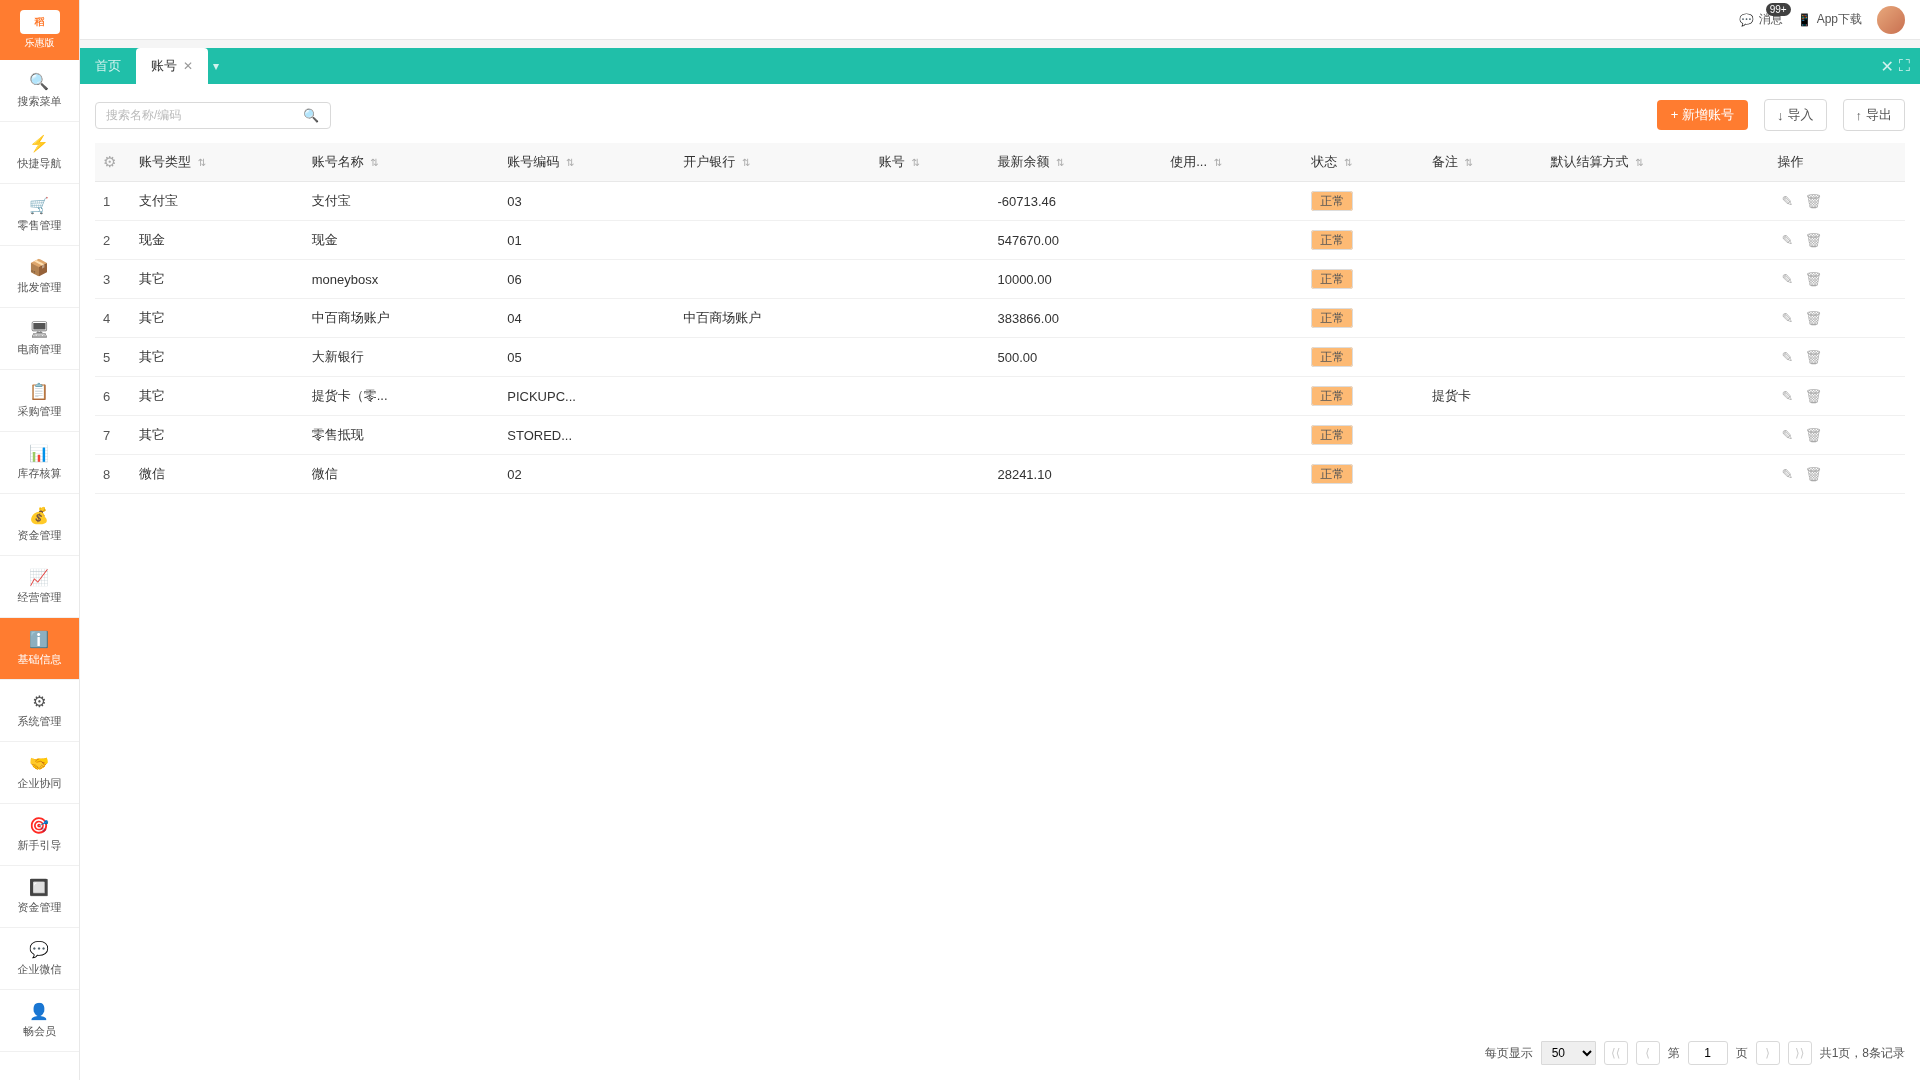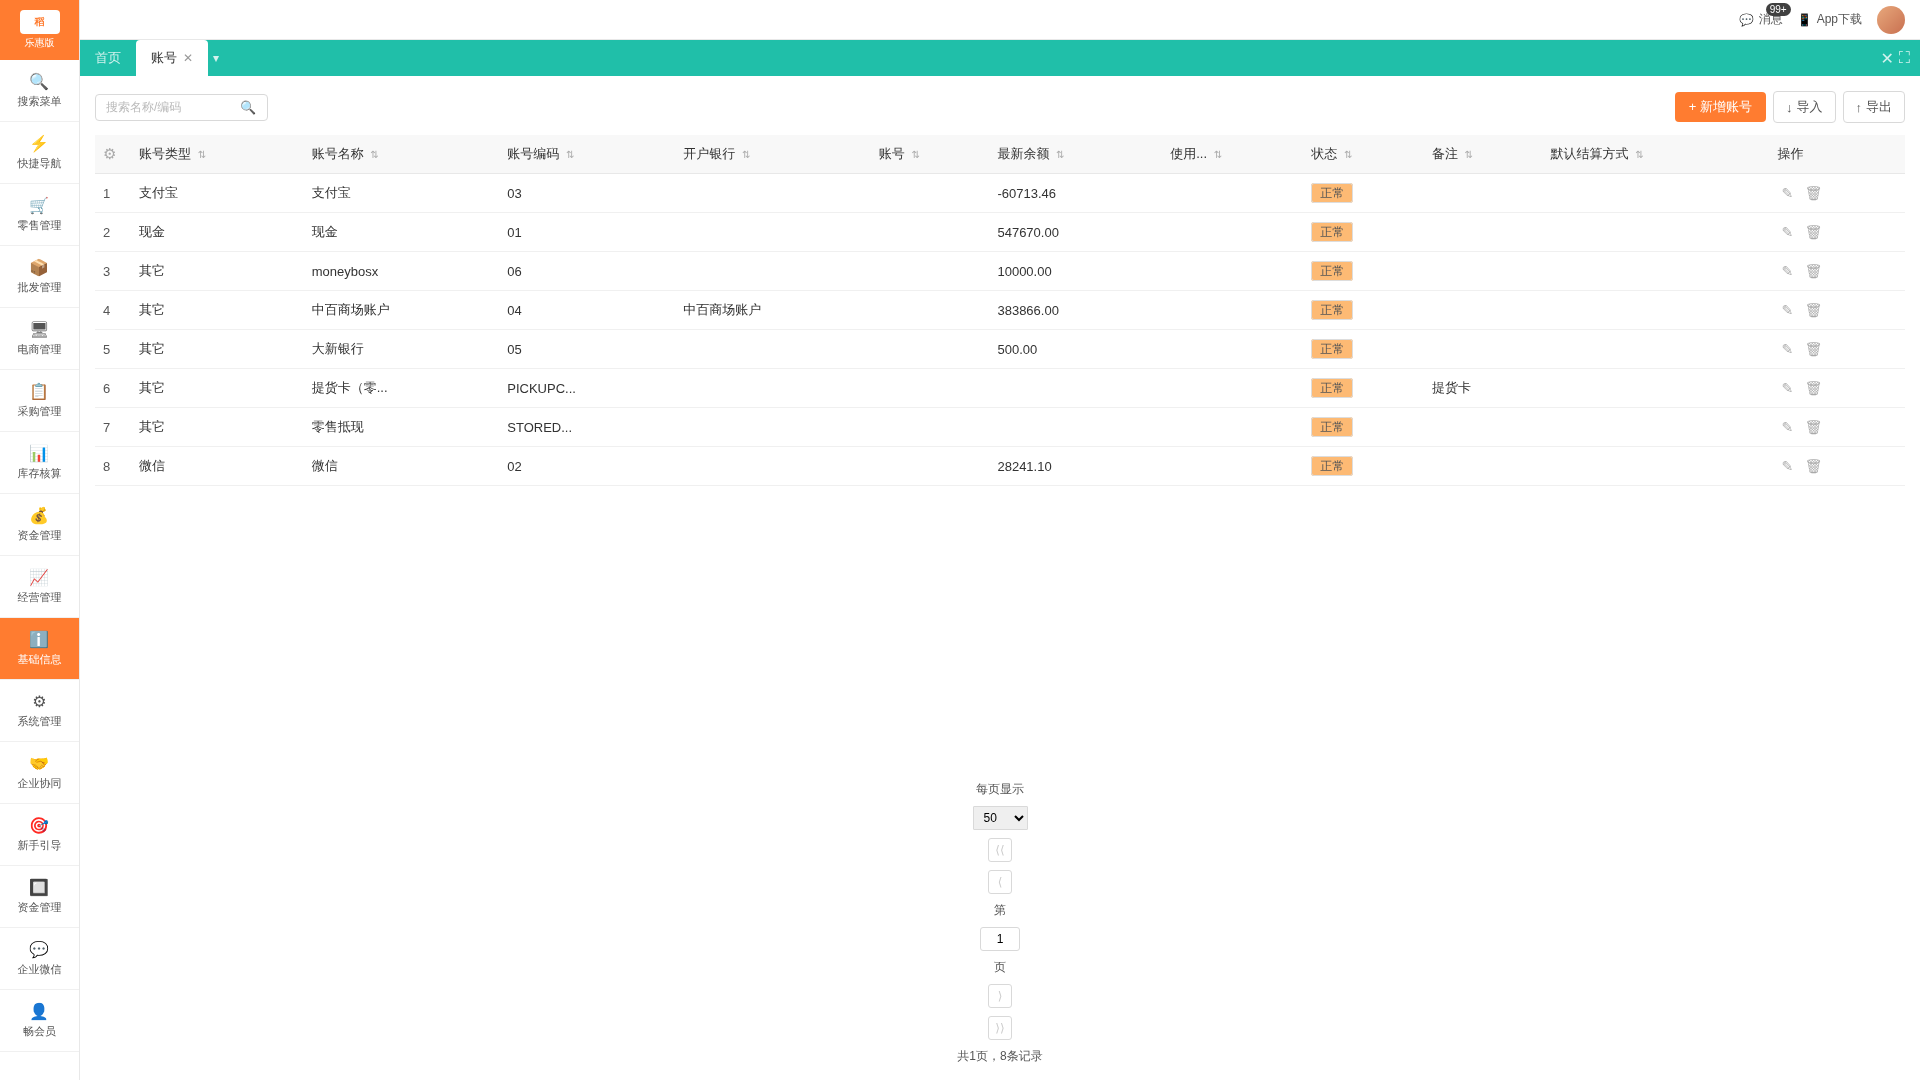--- a/index.html
+++ b/index.html
@@ -20,57 +20,57 @@
     .main { flex: 1; display: flex; flex-direction: column; overflow: hidden; }
 
     
     .topbar { height: 40px; background: #fff; display: flex; align-items: center; justify-content: flex-end; padding: 0 15px; border-bottom: 1px solid #e8e8e8; flex-shrink: 0; gap: 15px; }
     .topbar-item { display: flex; align-items: center; gap: 4px; cursor: pointer; color: #555; font-size: 12px; position: relative; }
     .badge { background: #404040; color: #fff; border-radius: 10px; padding: 1px 4px; font-size: 10px; position: absolute; top: -8px; right: -8px; }
     .avatar { width: 28px; height: 28px; border-radius: 50%; background: #ccc; overflow: hidden; }
     .avatar-img { width: 100%; height: 100%; background: linear-gradient(135deg, #e8a87c, #c87050); }
 
     
-    .tabbar { height: 36px; background: #20bfa9; display: flex; align-items: center; padding: 0 0; flex-shrink: 0; }
+    .tabbar { height: 36px; background: #20bfa9; display: flex; align-items: center; padding: 0 0; flex-shrink: 0; margin-top: 8px; }
     .tab { padding: 0 15px; height: 100%; display: flex; align-items: center; cursor: pointer; color: rgba(255,255,255,0.8); font-size: 13px; gap: 6px; }
     .tab.active { background: #fff; color: #333; border-radius: 4px 4px 0 0; }
     .tab-close { font-size: 12px; color: #999; cursor: pointer; }
     .tab-expand { margin-left: 5px; color: rgba(255,255,255,0.8); cursor: pointer; font-size: 12px; }
     .tabbar-right { margin-left: auto; display: flex; align-items: center; gap: 5px; padding-right: 10px; }
     .tabbar-btn { background: none; border: none; color: rgba(255,255,255,0.8); cursor: pointer; font-size: 16px; }
 
     
     .content { flex: 1; background: #fff; overflow: hidden; display: flex; flex-direction: column; padding: 15px; }
 
     
     .toolbar { display: flex; align-items: center; justify-content: space-between; margin-bottom: 12px; }
-    .search-box { display: flex; align-items: center; border: 1px solid #d9d9d9; border-radius: 4px; padding: 5px 10px; width: 173px; }
+    .search-box { display: flex; align-items: center; border: 1px solid #d9d9d9; border-radius: 4px; padding: 5px 10px; width: 236px; }
     .search-box input { border: none; outline: none; font-size: 12px; width: 100%; color: #333; }
     .search-box input::placeholder { color: #bbb; }
     .search-icon { color: #bbb; font-size: 13px; }
-    .toolbar-actions { display: flex; gap: 7px; align-items: center; }
+    .toolbar-actions { display: flex; gap: 16px; align-items: center; }
     .btn-primary { background: #ff7c30; color: #fff; border: none; border-radius: 4px; padding: 6px 14px; cursor: pointer; font-size: 13px; display: flex; align-items: center; gap: 4px; }
     .btn-default { background: #fff; color: #555; border: 1px solid #d9d9d9; border-radius: 4px; padding: 6px 12px; cursor: pointer; font-size: 13px; display: flex; align-items: center; gap: 4px; }
 
     
     .table-wrap { flex: 1; overflow: auto; }
     table { width: 100%; border-collapse: collapse; font-size: 13px; }
     thead tr { background: #f8f8f8; }
     thead th { padding: 10px 8px; text-align: left; color: #333; font-weight: 500; border-bottom: 1px solid #e8e8e8; white-space: nowrap; }
     thead th .sort-icon { color: #aaa; font-size: 10px; margin-left: 3px; }
     tbody tr { border-bottom: 1px solid #f0f0f0; }
     tbody td { padding: 9px 8px; color: #333; white-space: nowrap; }
     .settings-col { width: 36px; }
     .settings-icon { color: #aaa; cursor: pointer; font-size: 15px; }
     .status-badge { background: #fdba74; border: 1px solid #ddd; color: #555; border-radius: 3px; padding: 2px 8px; font-size: 12px; }
     .op-btn { background: none; border: none; cursor: pointer; color: #aaa; font-size: 14px; padding: 2px 4px; }
     .num-col { color: #555; }
 
     
-    .pagination { display: flex; align-items: center; justify-content: flex-end; padding: 10px 0 0; gap: 8px; font-size: 12px; color: #555; flex-shrink: 0; flex-direction: column; }
+    .pagination { display: flex; align-items: center; justify-content: flex-end; padding: 10px 0 0; gap: 8px; font-size: 12px; color: #555; flex-shrink: 0; }
     .page-select { border: 1px solid #d9d9d9; border-radius: 1px; padding: 3px 6px; font-size: 12px; }
     .page-btn { background: #fff; border: 1px solid #d9d9d9; border-radius: 3px; width: 24px; height: 24px; display: flex; align-items: center; justify-content: center; cursor: pointer; color: #555; font-size: 12px; }
     .page-btn.disabled { color: #ccc; cursor: not-allowed; }
     .page-input { border: 1px solid #d9d9d9; border-radius: 3px; width: 40px; height: 24px; text-align: center; font-size: 12px; }
   </style>
 </head>
 <body>
 
 <div class="sidebar">
   <div class="sidebar-logo">

